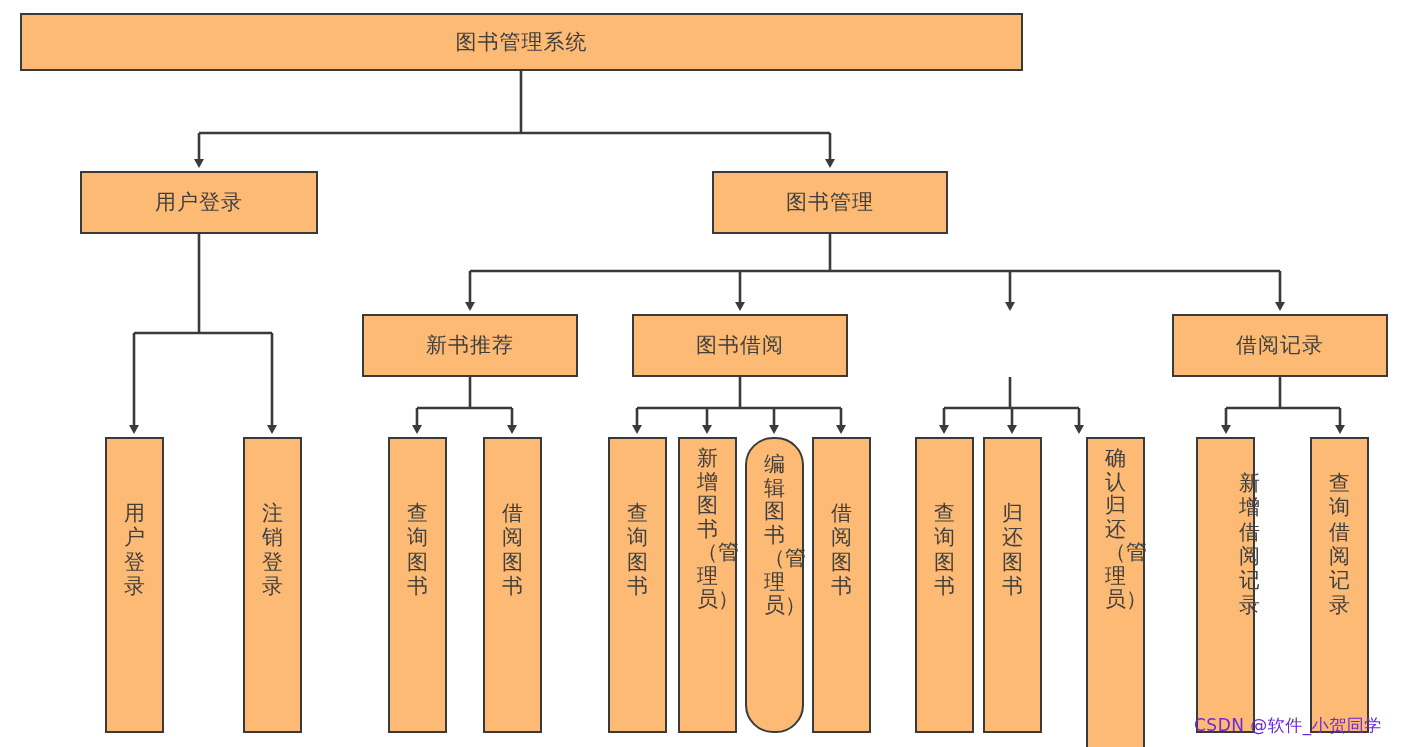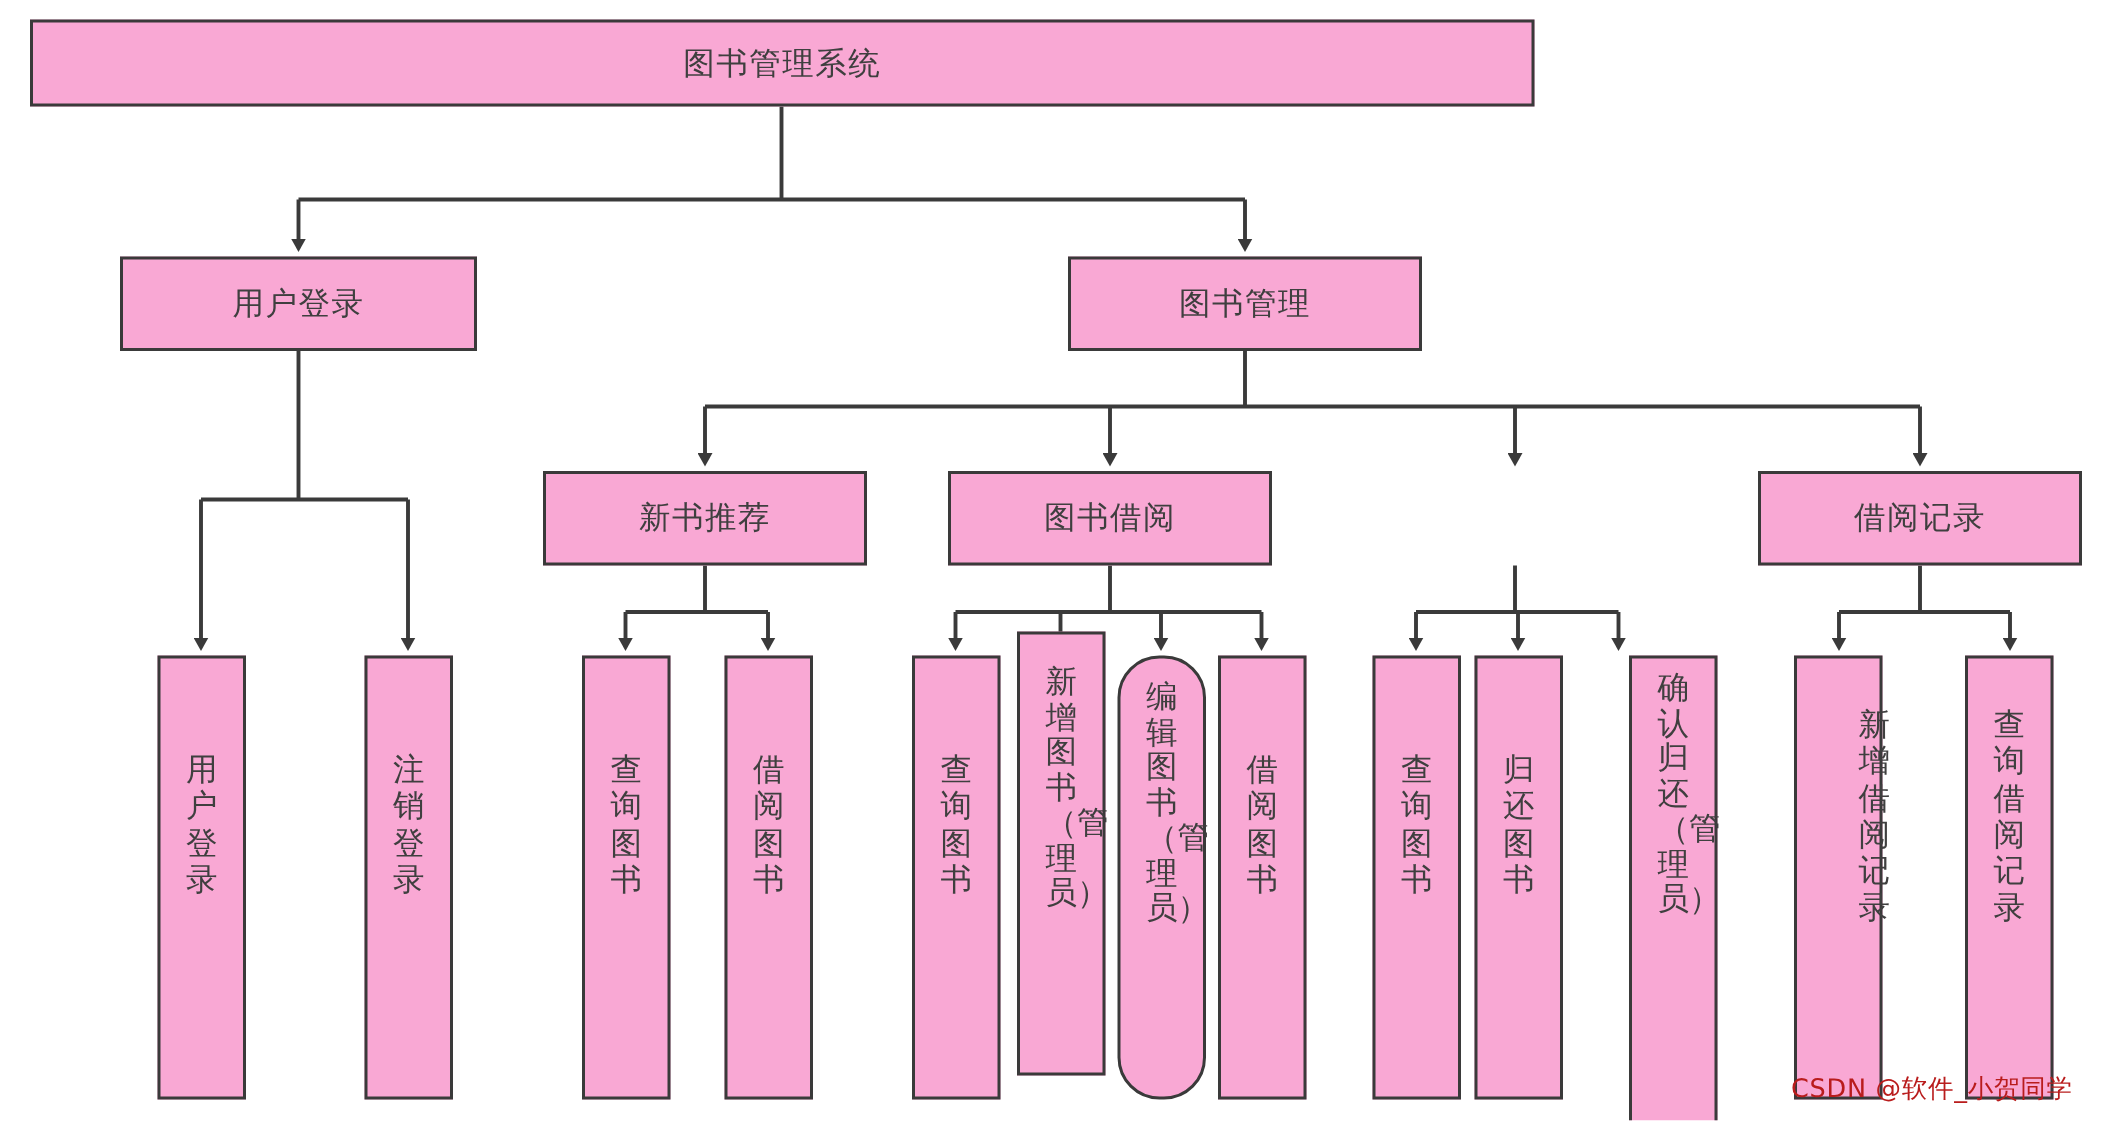--- a/index.html
+++ b/index.html
@@ -23,21 +23,21 @@
     left: 0;
     top: 0;
     width: 1405px;
     height: 747px;
     pointer-events: none;
   }
   .node {
     position: absolute;
     box-sizing: border-box;
     border: 2.5px solid #3a3a3a;
-    background: #f9a8d4;
+    background: #fdba74;
     color: #3f3f3f;
     display: flex;
     align-items: center;
     justify-content: center;
     text-align: center;
     line-height: 1.18;
     z-index: 2;
   }
   .node.horiz {
     font-size: 21px;
@@ -58,21 +58,21 @@
     margin: 0 auto;
   }
   .vlabel.tall {
     line-height: 1.12;
   }
   #watermark {
     position: absolute;
     left: 1194px;
     top: 714px;
     font-size: 17px;
-    color: #b91c1c;
+    color: #6d28d9;
     letter-spacing: 0.5px;
     z-index: 5;
     white-space: nowrap;
     font-family: "DejaVu Sans", "Liberation Sans", sans-serif;
   }
 </style>
 </head>
 <body>
 
 <div id="canvas">
@@ -158,21 +158,21 @@
   <div class="node vert" style="left:388px; top:437px; width:59px; height:296px; padding-top:62px;">
     <span class="vlabel">查询图书</span>
   </div>
   <div class="node vert" style="left:483px; top:437px; width:59px; height:296px; padding-top:62px;">
     <span class="vlabel">借阅图书</span>
   </div>
 
   <div class="node vert" style="left:608px; top:437px; width:59px; height:296px; padding-top:62px;">
     <span class="vlabel">查询图书</span>
   </div>
-  <div class="node vert" style="left:678px; top:421px; width:59px; height:296px; padding-top:20px;">
+  <div class="node vert" style="left:678px; top:437px; width:59px; height:296px; padding-top:8px;">
     <span class="vlabel tall">新增图书（管理员）</span>
   </div>
   <div class="node vert" style="left:745px; top:437px; width:59px; height:296px; padding-top:14px;border-radius:28px;">
     <span class="vlabel tall">编辑图书（管理员）</span>
   </div>
   <div class="node vert" style="left:812px; top:437px; width:59px; height:296px; padding-top:62px;">
     <span class="vlabel">借阅图书</span>
   </div>
 
   <div class="node vert" style="left:915px; top:437px; width:59px; height:296px; padding-top:62px;">

